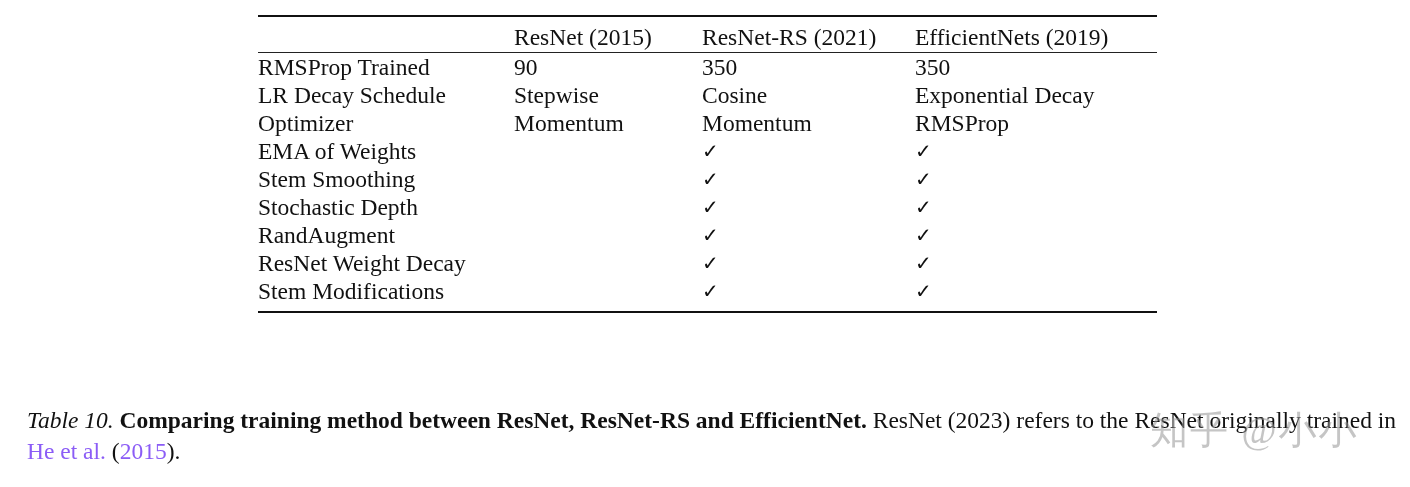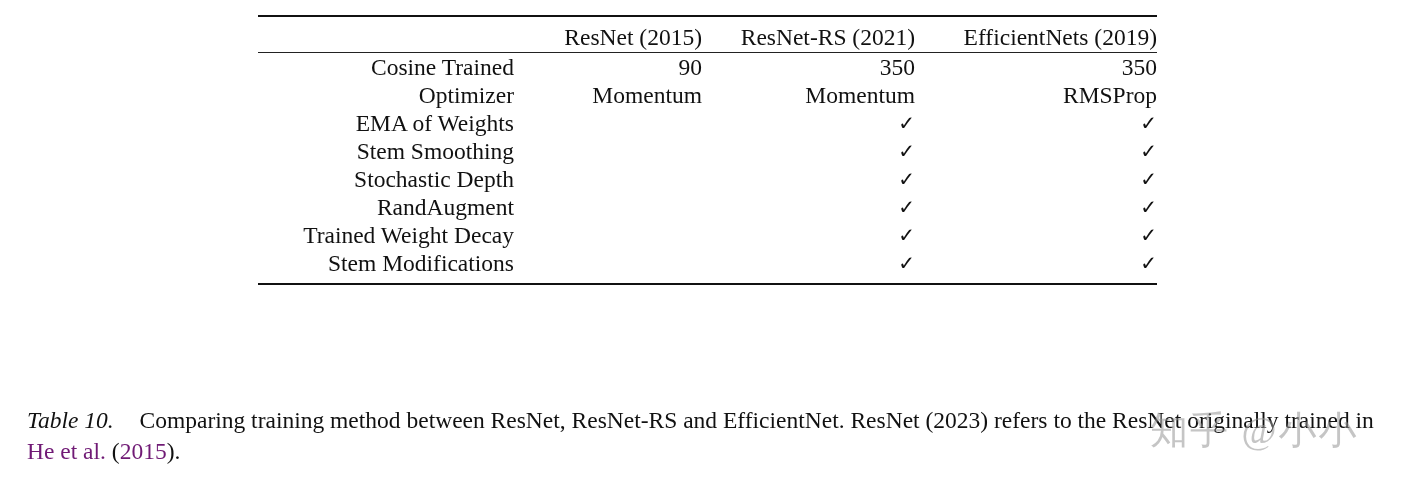--- a/index.html
+++ b/index.html
@@ -3,29 +3,29 @@
 <meta charset="utf-8">
 <style>
   html, body { margin:0; padding:0; background:#ffffff; }
   body { width:1410px; height:487px; position:relative; overflow:hidden;
          font-family:"Liberation Serif", "DejaVu Serif", serif; color:#111; }
   .table-wrap { position:absolute; left:258px; top:15px; width:899px; }
   .rule-top { height:0; border-top:2.2px solid #111; }
   .rule-mid { height:0; border-top:1.2px solid #222; }
   .rule-bot { height:0; border-top:2.2px solid #111; }
   table { border-collapse:collapse; width:100%; table-layout:fixed; }
-  td, th { font-weight:normal; font-size:23.5px; line-height:28px; padding:0; text-align:right; white-space:nowrap; }
+  td, th { font-weight:normal; font-size:23.5px; line-height:28px; padding:0; text-align:left; white-space:nowrap; }
   thead th { padding-top:6px; padding-bottom:1px; }
   tbody tr:first-child td { padding-top:0px; }
   col.c0 { width:256px; } col.c1 { width:188px; } col.c2 { width:213px; } col.c3 { width:242px; }
   .check { font-family:"DejaVu Sans", sans-serif; font-size:20px; }
   .caption { position:absolute; left:27px; top:405px; width:1370px; font-size:23.5px; line-height:31px; }
   .caption i { }
-  .caption b { font-weight:normal;margin-left:20px; }
-  .link { color:#701a75; }
+  .caption b { font-weight:bold; }
+  .link { color:#8b5cf6; }
   .watermark { position:absolute; left:1150px; top:405px; font-family:Liberation Serif, serif;
                font-size:38px; color:rgba(150,150,150,0.55); letter-spacing:2px; pointer-events:none; }
 </style>
 </head>
 <body>
 
 <div class="table-wrap">
   <div class="rule-top"></div>
   <table>
     <colgroup>
@@ -46,24 +46,30 @@
   <div class="rule-mid"></div>
   <table>
     <colgroup>
         <col class="c0">
         <col class="c1">
         <col class="c2">
         <col class="c3">
       </colgroup>
     <tbody id="tbody">
         <tr>
-          <td>Cosine Trained</td>
+          <td>RMSProp Trained</td>
           <td>90</td>
           <td>350</td>
           <td>350</td>
+        </tr>
+        <tr>
+          <td>LR Decay Schedule</td>
+          <td>Stepwise</td>
+          <td>Cosine</td>
+          <td>Exponential Decay</td>
         </tr>
         <tr>
           <td>Optimizer</td>
           <td>Momentum</td>
           <td>Momentum</td>
           <td>RMSProp</td>
         </tr>
         <tr>
           <td>EMA of Weights</td>
           <td></td>
@@ -82,21 +88,21 @@
           <td class="check">✓</td>
           <td class="check">✓</td>
         </tr>
         <tr>
           <td>RandAugment</td>
           <td></td>
           <td class="check">✓</td>
           <td class="check">✓</td>
         </tr>
         <tr>
-          <td>Trained Weight Decay</td>
+          <td>ResNet Weight Decay</td>
           <td></td>
           <td class="check">✓</td>
           <td class="check">✓</td>
         </tr>
         <tr>
           <td>Stem Modifications</td>
           <td></td>
           <td class="check">✓</td>
           <td class="check">✓</td>
         </tr>

